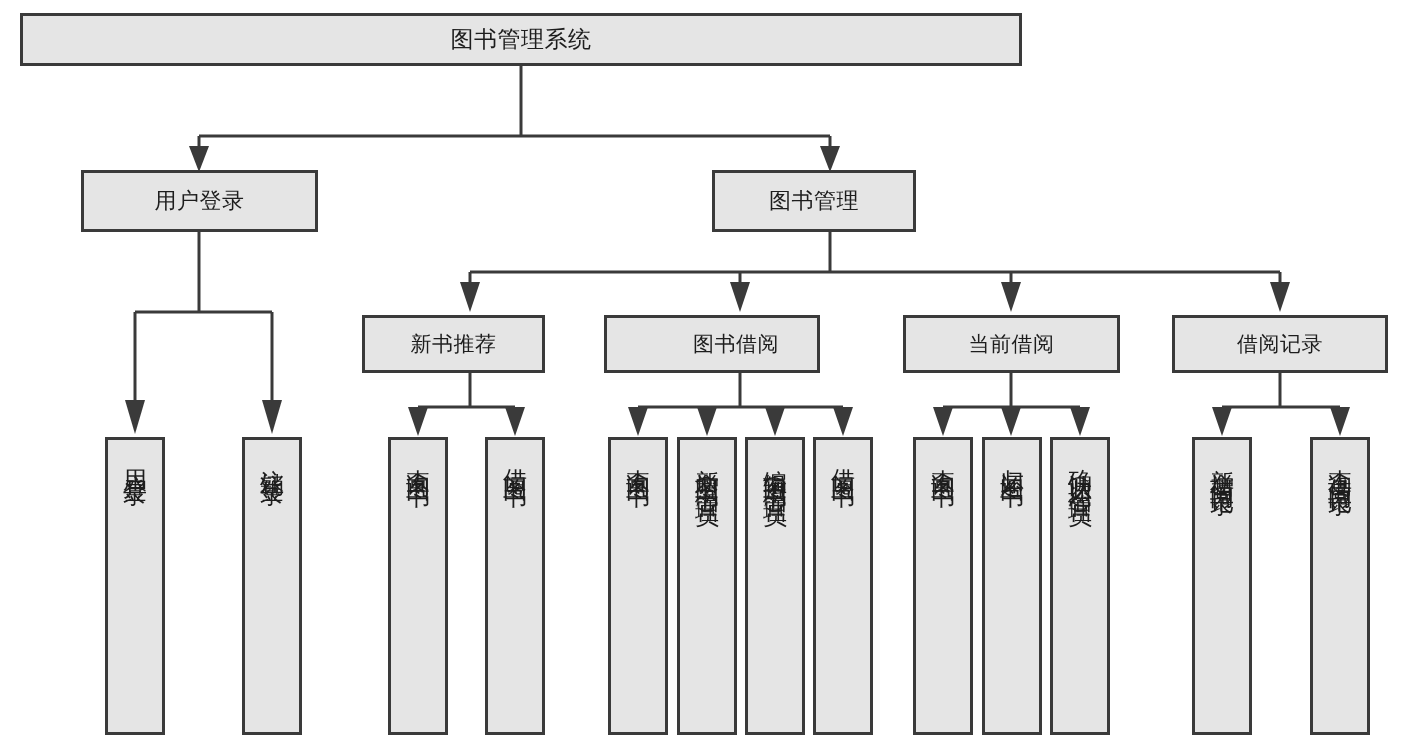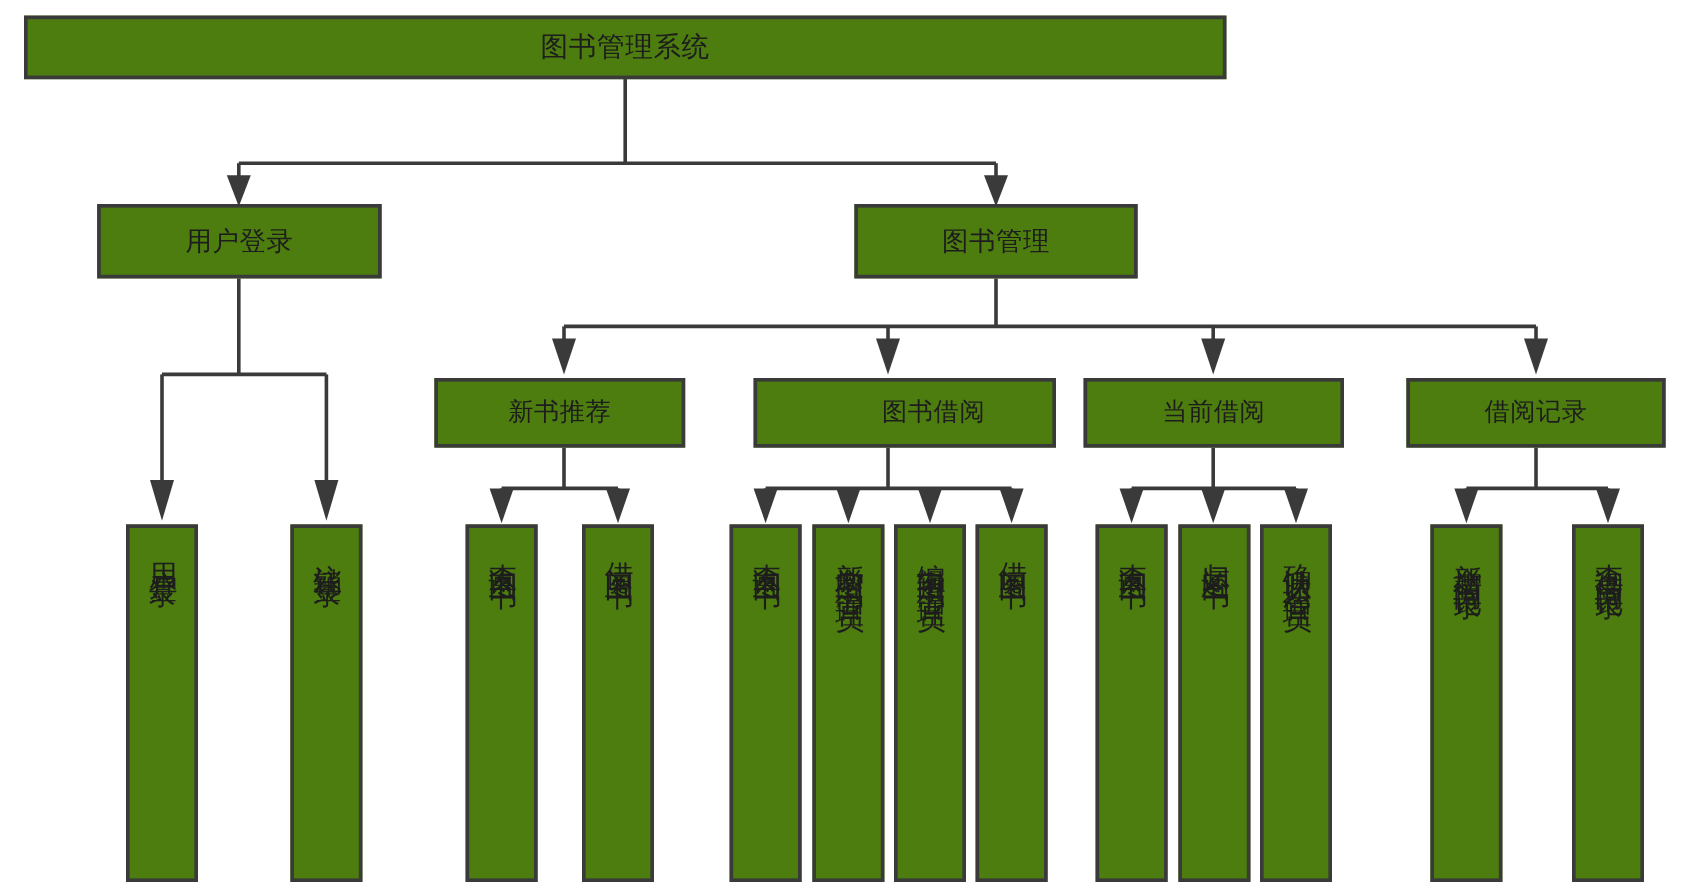--- a/index.html
+++ b/index.html
@@ -35,21 +35,21 @@
     stroke-linecap: butt;
   }
   #wires polygon.arrowhead {
     fill: #3a3a3a;
     stroke: none;
   }
   
   .node {
     position: absolute;
     box-sizing: border-box;
-    background: #4d7c0f;
+    background: #e5e5e5;
     border: 3px solid #3a3a3a;
     display: flex;
     align-items: center;
     justify-content: center;
     text-align: center;
   }
   .node .lbl {
     display: block;
     line-height: 1.28;
     letter-spacing: 0.5px;
@@ -153,28 +153,28 @@
     <polygon class="arrowhead" points="1330,407 1350,407 1340,436"></polygon>
   </svg>
 
   <div class="node root" style="left:20px; top:13px; width:1002px; height:53px;">
     <span class="lbl">图书管理系统</span>
   </div>
 
   <div class="node lvl2" style="left:81px; top:170px; width:237px; height:62px;">
     <span class="lbl">用户登录</span>
   </div>
-  <div class="node lvl2" style="left:712px; top:170px; width:236px; height:62px;">
+  <div class="node lvl2" style="left:712px; top:170px; width:204px; height:62px;">
     <span class="lbl">图书管理</span>
   </div>
 
-  <div class="node lvl3" style="left:362px; top:315px; width:209px; height:58px;">
+  <div class="node lvl3" style="left:362px; top:315px; width:183px; height:58px;">
     <span class="lbl">新书推荐</span>
   </div>
-  <div class="node lvl3" style="left:628px; top:315px; width:252px; height:58px;padding-left:48px;">
+  <div class="node lvl3" style="left:604px; top:315px; width:216px; height:58px;padding-left:48px;">
     <span class="lbl">图书借阅</span>
   </div>
   <div class="node lvl3" style="left:1172px; top:315px; width:216px; height:58px;">
     <span class="lbl">借阅记录</span>
   </div>
   <div class="node lvl3" style="left:903px; top:315px; width:217px; height:58px;">
     <span class="lbl">当前借阅</span>
   </div>
 
   <div class="node leaf" style="left:105px; top:437px; width:60px; height:298px;">

